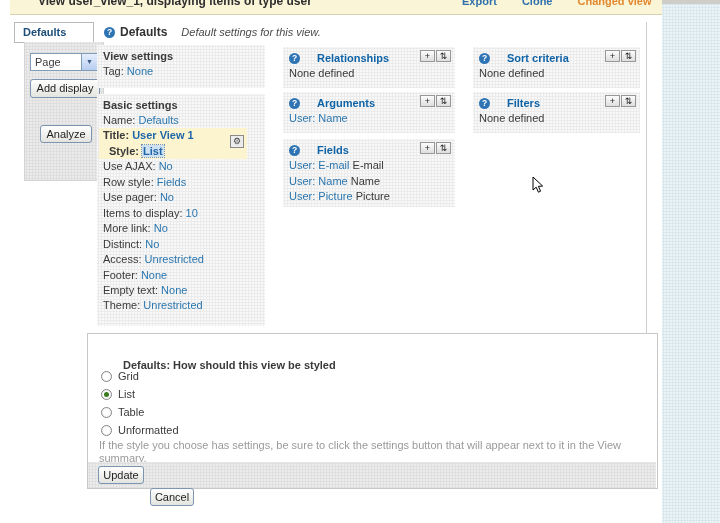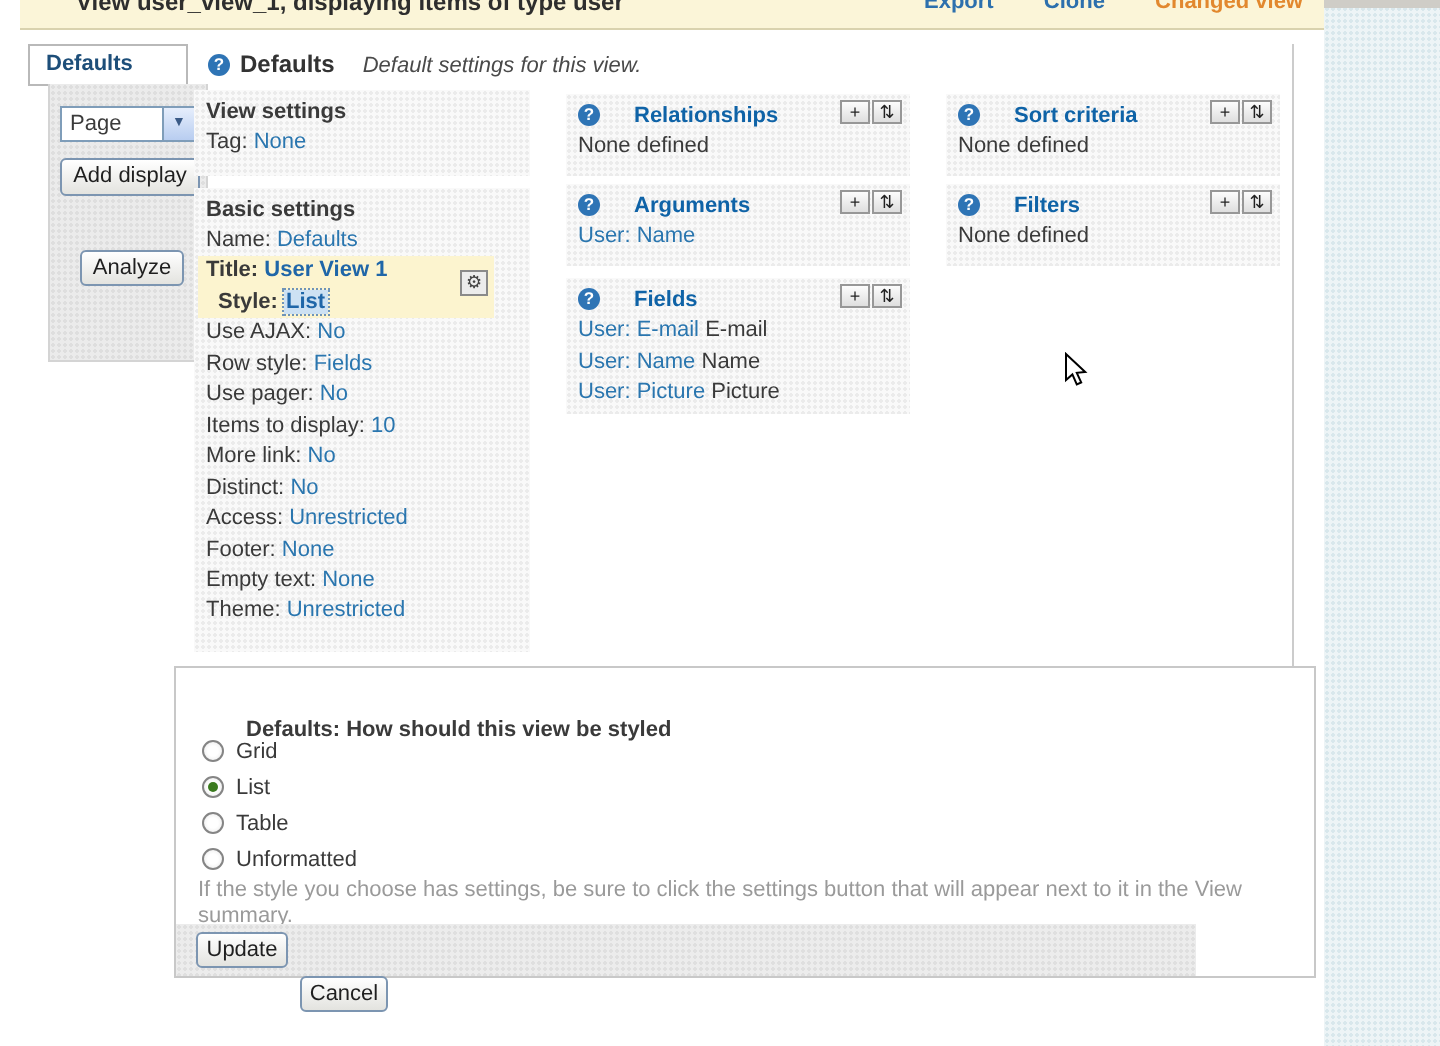--- a/index.html
+++ b/index.html
@@ -77,21 +77,21 @@
   
   #style-form{position:absolute;left:87px;top:333px;width:571px;height:156px;box-sizing:border-box;
     border:1px solid #c8c8c8;background:#fff;}
   #style-form h3{position:absolute;left:23px;top:13px;margin:12px;font-size:11px;color:#3a3a3a;}
   .ropt{position:absolute;left:13px;height:13px;white-space:nowrap;}
   .radio{display:inline-block;width:11px;height:11px;box-sizing:border-box;border:1px solid #858585;
     border-radius:50%;background:radial-gradient(#fff 40%,#e7e7e7);vertical-align:-2px;position:relative;}
   .radio.on:after{content:"";position:absolute;left:2px;top:2px;width:5px;height:5px;border-radius:50%;background:#3a7a1e;}
   .ropt .rlab{margin-left:6px;color:#3a3a3a;}
   #style-help{position:absolute;left:11px;top:105px;width:548px;color:#9a9a9a;line-height:13px;}
-  #form-strip{position:absolute;left:0;top:128px;width:510px;height:26px;background-color:#ececec;}
+  #form-strip{position:absolute;left:0;top:128px;width:568px;height:26px;background-color:#ececec;}
   #update-btn{left:10px;top:4px;width:46px;height:18px;line-height:16px;}
   #cancel-btn{left:62px;top:4px;width:44px;height:18px;line-height:16px;margin-top:22px;}
 
   #cursor{position:absolute;left:532px;top:176px;}
 </style>
 </head>
 <body>
 
 <div id="stage">
 

